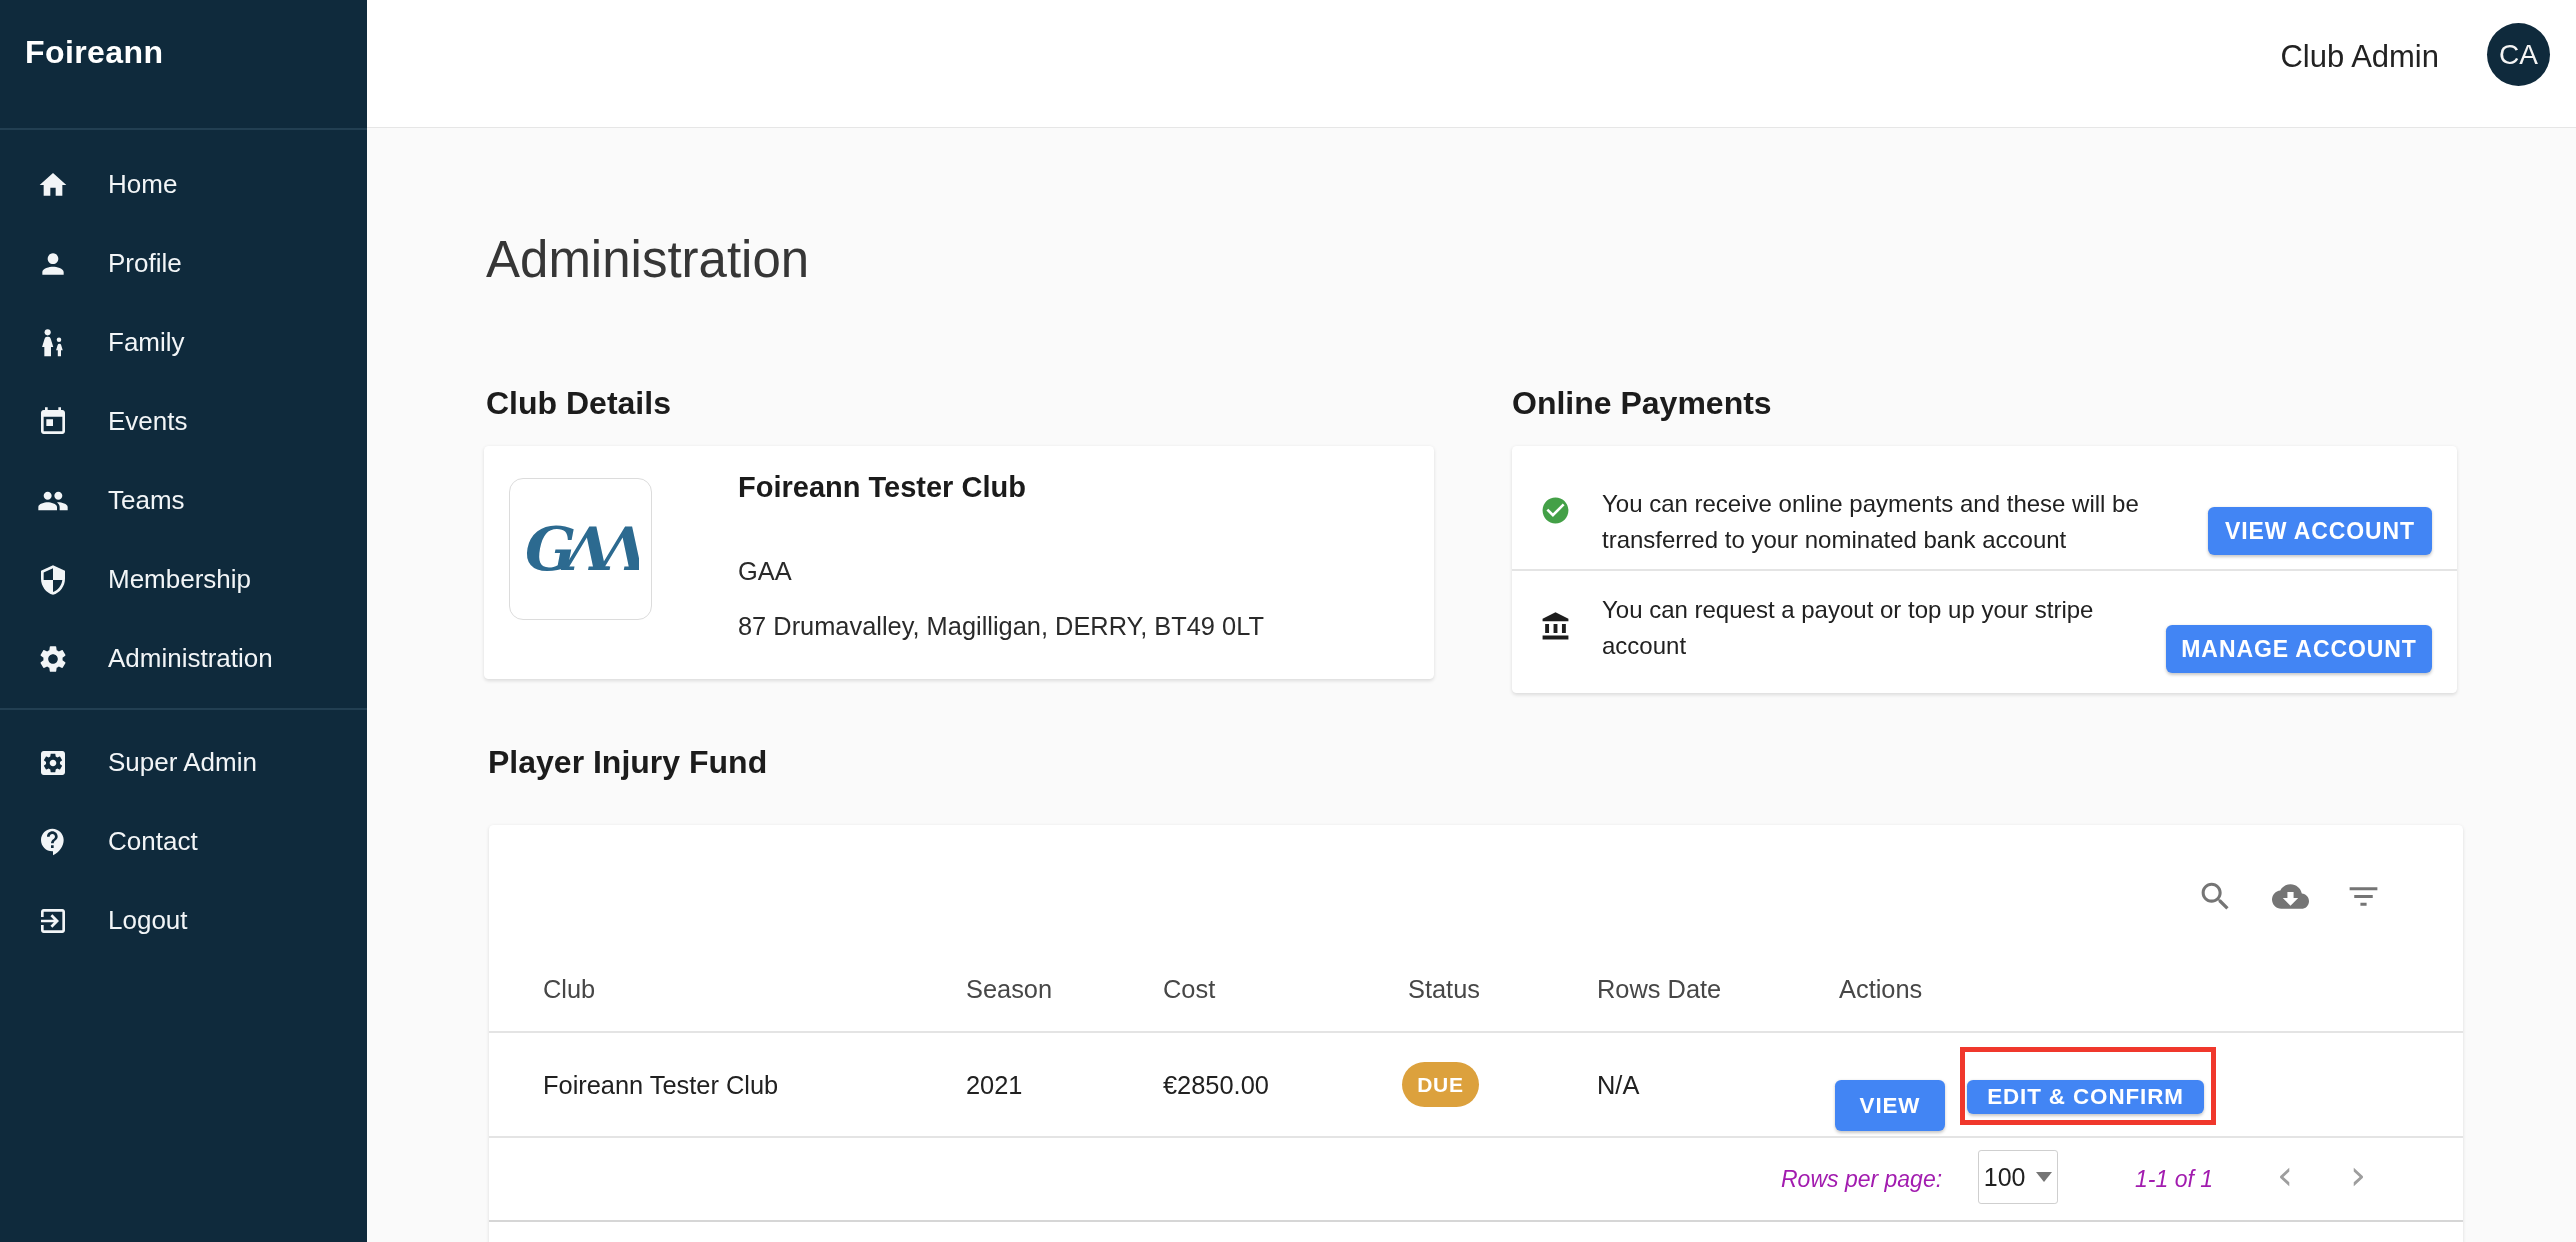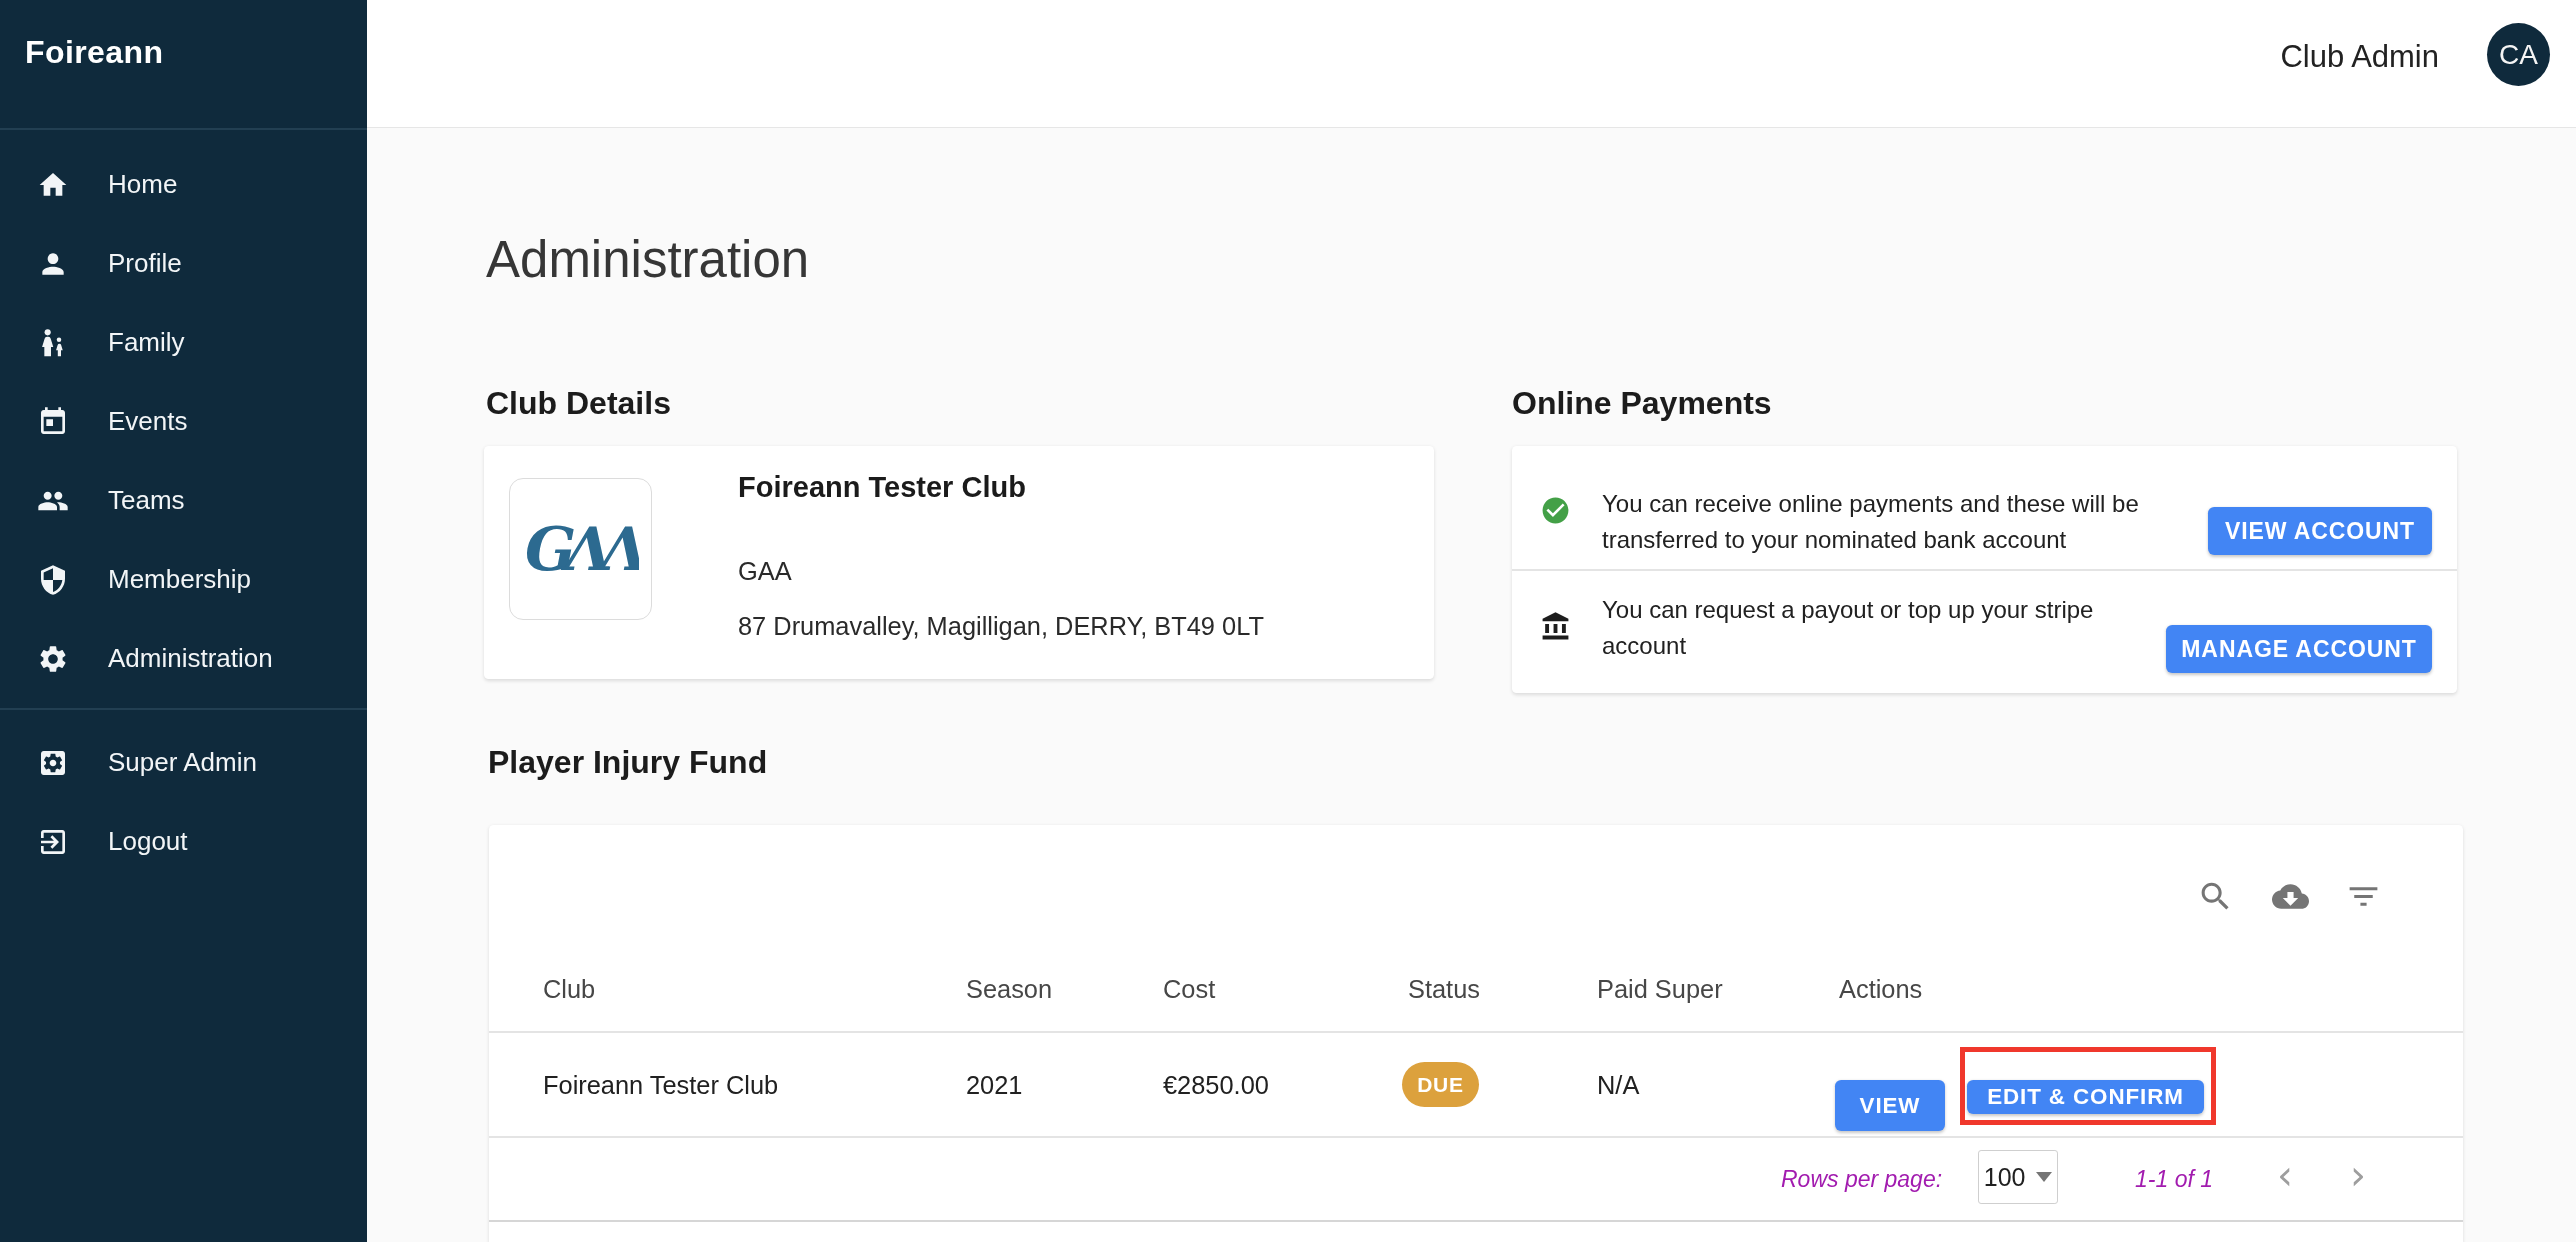--- a/index.html
+++ b/index.html
@@ -137,20 +137,28 @@
       <span class="nicon">
           <svg viewBox="0 0 24 24" fill="currentColor">
             <path d="M19 3H5c-1.11 0-2 .9-2 2v14c0 1.1.89 2 2 2h14c1.11 0 2-.9 2-2V5c0-1.1-.89-2-2-2zm-1.75 9c0 .23-.02.46-.05.68l1.48 1.16c.13.11.17.3.08.45l-1.4 2.42c-.09.15-.27.21-.43.15l-1.74-.7c-.36.28-.76.51-1.18.69l-.26 1.85c-.03.17-.18.3-.35.3h-2.8c-.17 0-.32-.13-.35-.29l-.26-1.85c-.43-.18-.82-.41-1.18-.69l-1.74.7c-.16.06-.34 0-.43-.15l-1.4-2.42c-.09-.15-.05-.34.08-.45l1.48-1.16c-.03-.23-.05-.46-.05-.69 0-.23.02-.46.05-.68l-1.48-1.16c-.13-.11-.17-.3-.08-.45l1.4-2.42c.09-.15.27-.21.43-.15l1.74.7c.36-.28.76-.51 1.18-.69l.26-1.85c.03-.17.18-.3.35-.3h2.8c.17 0 .32.13.35.29l.26 1.85c.43.18.82.41 1.18.69l1.74-.7c.16-.06.34 0 .43.15l1.4 2.42c.09.15.05.34-.08.45l-1.48 1.16c.03.23.05.46.05.69zM12 9.5c-1.38 0-2.5 1.12-2.5 2.5s1.12 2.5 2.5 2.5 2.5-1.12 2.5-2.5-1.12-2.5-2.5-2.5z"></path>
           </svg>
         </span>
       <span class="nlabel">Super Admin</span>
     </div>
     <div class="nav-item">
       <span class="nicon">
           <svg viewBox="0 0 24 24" fill="currentColor">
+            <path d="M11.5 2C6.81 2 3 5.81 3 10.5S6.81 19 11.5 19h.5v3c4.86-2.34 8-7 8-11.5C20 5.81 16.19 2 11.5 2zm1 14.5h-2v-2h2v2zm0-3.5h-2c0-3.25 3-3 3-5 0-1.1-.9-2-2-2s-2 .9-2 2h-2c0-2.21 1.79-4 4-4s4 1.79 4 4c0 2.5-3 2.75-3 5z"></path>
+          </svg>
+        </span>
+      <span class="nlabel">Contact</span>
+    </div>
+    <div class="nav-item">
+      <span class="nicon">
+          <svg viewBox="0 0 24 24" fill="currentColor">
             <path d="M10.09 15.59L11.5 17l5-5-5-5-1.41 1.41L12.67 11H3v2h9.67l-2.58 2.59zM19 3H5c-1.11 0-2 .9-2 2v4h2V5h14v14H5v-4H3v4c0 1.1.89 2 2 2h14c1.1 0 2-.9 2-2V5c0-1.1-.9-2-2-2z"></path>
           </svg>
         </span>
       <span class="nlabel">Logout</span>
     </div>
   </div>
 </div>
 
 <div class="abs header">
   <div class="abs user-label">Club Admin</div>
@@ -217,21 +225,21 @@
   <div class="abs tool-icon" style="left:1856px; top:53px;">
     <svg viewBox="0 0 24 24" fill="currentColor">
         <path d="M10 18h4v-2h-4v2zM3 6v2h18V6H3zm3 7h12v-2H6v2z"></path>
       </svg>
   </div>
 
   <div class="abs th" style="left:54px;   top:150px;">Club</div>
   <div class="abs th" style="left:477px;  top:150px;">Season</div>
   <div class="abs th" style="left:674px;  top:150px;">Cost</div>
   <div class="abs th" style="left:919px; top:150px;">Status</div>
-  <div class="abs th" style="left:1108px; top:150px;">Paid Super</div>
+  <div class="abs th" style="left:1108px; top:150px;">Rows Date</div>
   <div class="abs th" style="left:1350px; top:150px;">Actions</div>
 
   <div class="abs hline" style="top:206px;"></div>
 
   <div class="abs" style="left:0; top:206px; width:1974px; height:105px;">
     <div class="abs td" style="left:54px;   top:40px;">Foireann Tester Club</div>
     <div class="abs td" style="left:477px;  top:40px;">2021</div>
     <div class="abs td" style="left:674px;  top:40px;">€2850.00</div>
     <div class="abs td" style="left:1108px; top:40px;">N/A</div>
   </div>

